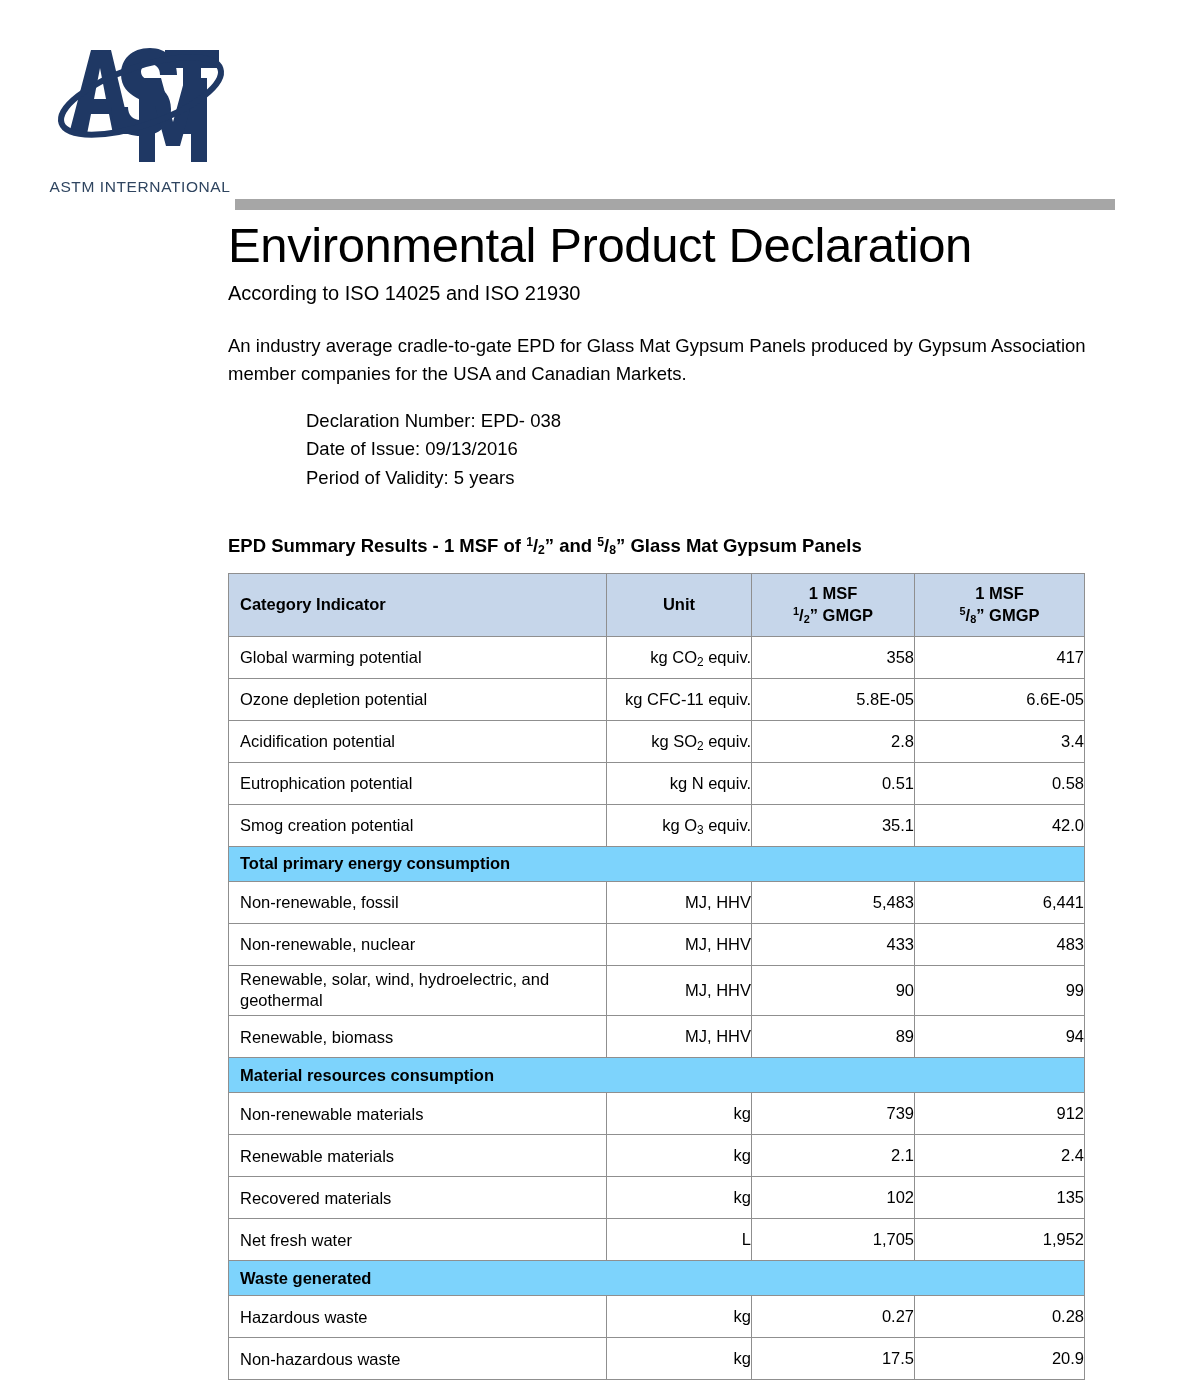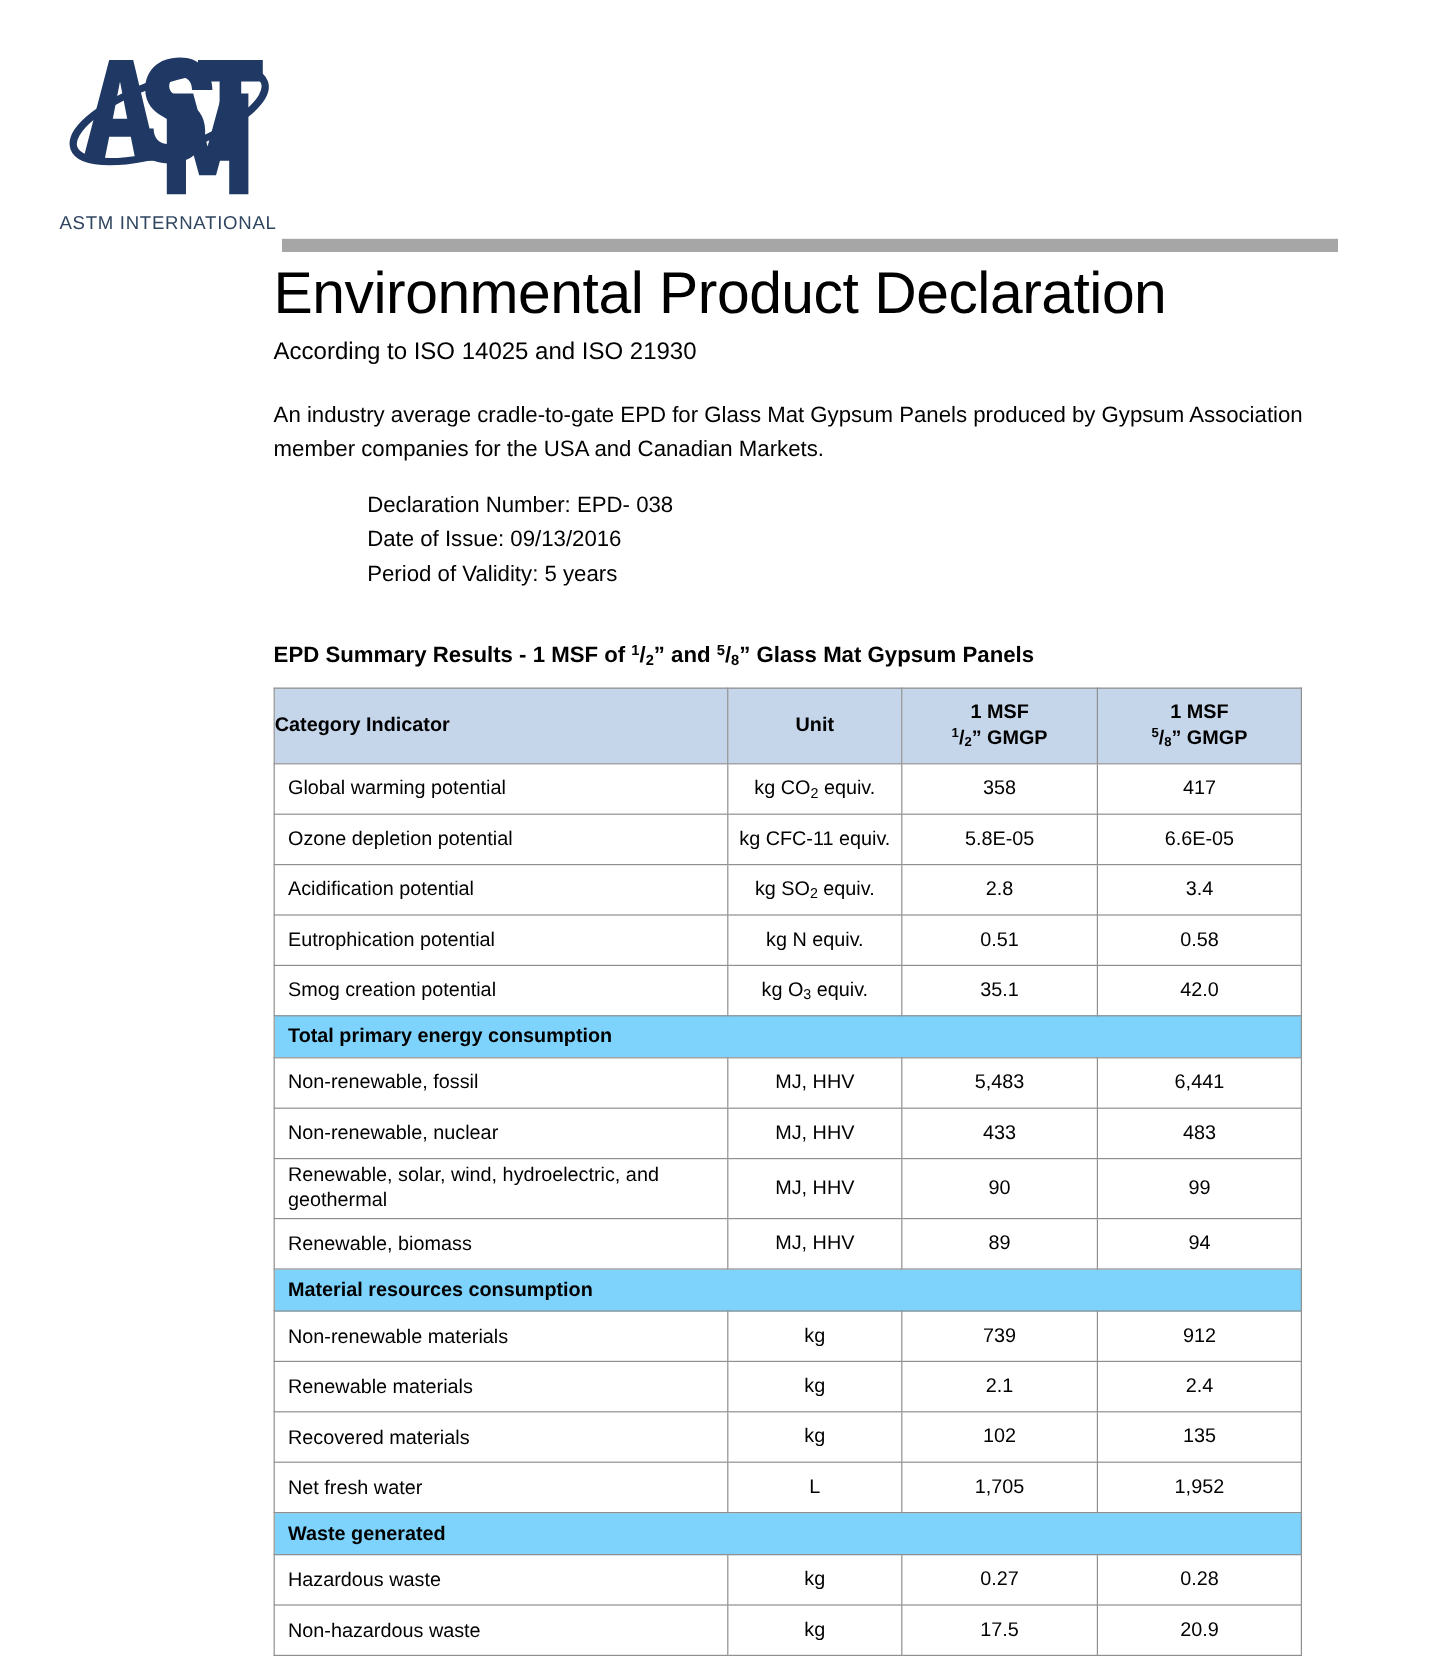--- a/index.html
+++ b/index.html
@@ -126,20 +126,21 @@
 
   thead th {
     background: #c6d6ea;
     font-weight: bold;
     height: 62px;
     font-size: 16.5px;
     border-color: #7f7f7f;
   }
   thead th.h-ind {
     text-align: left;
+    padding-left: 11px;
     margin-top: 32px;
   }
   thead th.h-unit,
   thead th.h-v1,
   thead th.h-v2 {
     text-align: center;
     line-height: 1.3;
   }
 
   tbody td {
@@ -147,21 +148,21 @@
     border-top-color: #9a9a9a;
     border-bottom-color: #d8d8d8;
   }
   tbody td.ind {
     text-align: left;
     padding: 3px 10px 3px 11px;
     line-height: 1.35;
   }
   tbody td.unit,
   tbody td.val {
-    text-align: center;
+    text-align: right;
   }
 
   tbody tr.grp td {
     background: #7dd3fc;
     font-weight: bold;
     height: 34px;
     padding-left: 11px;
     text-align: left;
     border-top: 1px solid #8f8f8f;
     border-bottom: 1px solid #8f8f8f;

